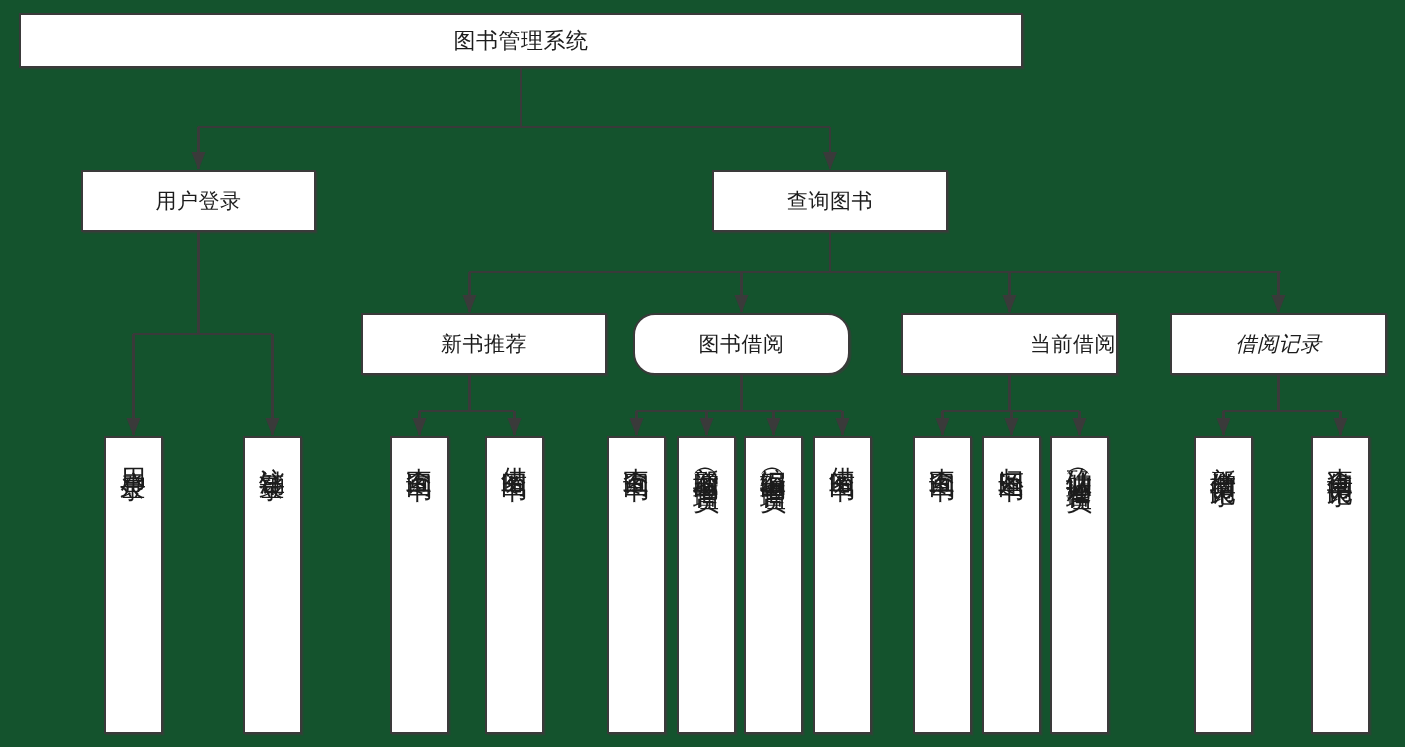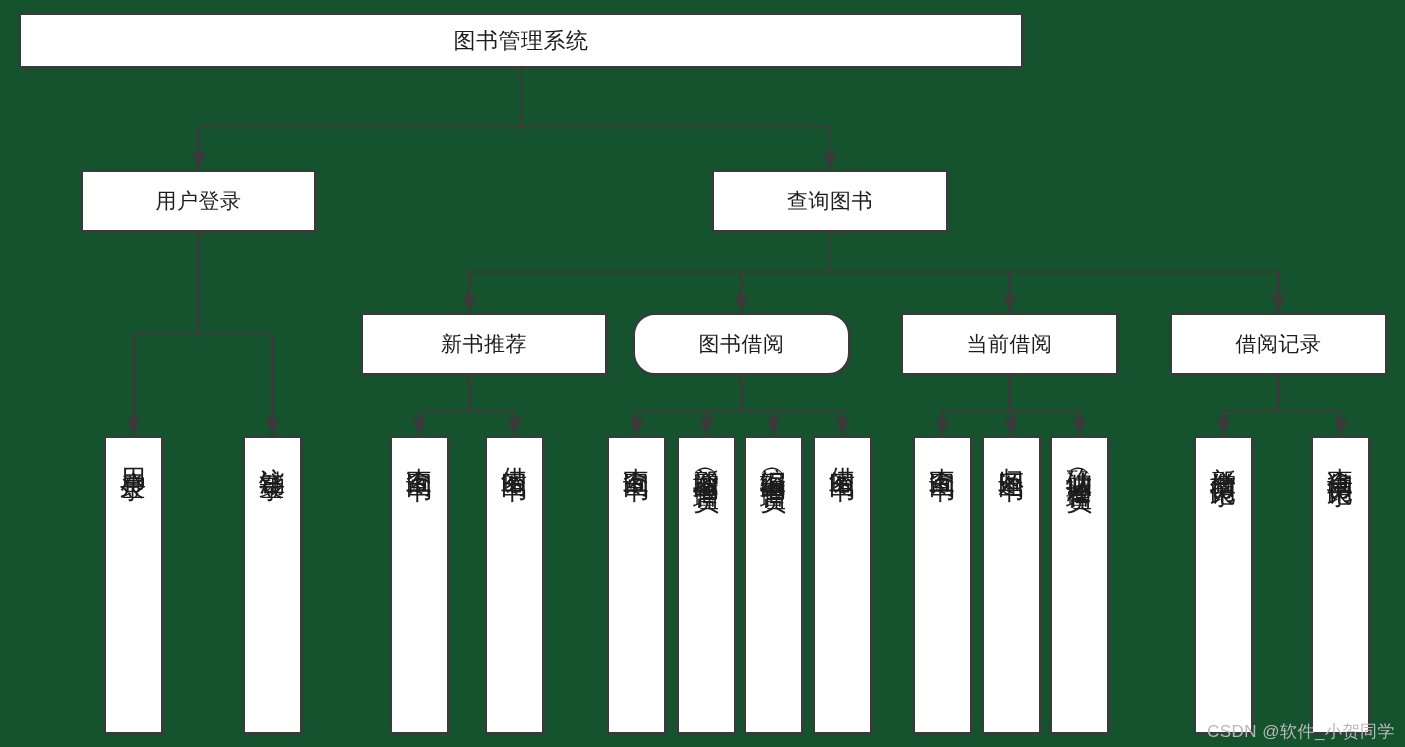--- a/index.html
+++ b/index.html
@@ -138,24 +138,24 @@
       </div>
       <div class="node h" style="left: 712px; top: 170px; width: 236px; height: 62px;">
         <span class="label">查询图书</span>
       </div>
       <div class="node h" style="left: 361px; top: 313px; width: 246px; height: 62px;">
         <span class="label">新书推荐</span>
       </div>
       <div class="node h" style="left: 633px; top: 313px; width: 217px; height: 62px; border-radius: 22px;">
         <span class="label">图书借阅</span>
       </div>
-      <div class="node h" style="left: 901px; top: 313px; width: 217px; height: 62px;">
+      <div class="node h" style="left: 901px; top: 313px; width: 217px; height: 62px; justify-content: flex-end;">
         <span class="label">当前借阅</span>
       </div>
-      <div class="node h" style="left: 1170px; top: 313px; width: 217px; height: 62px;">
+      <div class="node h" style="left: 1170px; top: 313px; width: 217px; height: 62px; font-style: italic;">
         <span class="label">借阅记录</span>
       </div>
       <div class="node v" style="left: 104px; top: 436px; width: 59px; height: 298px;">
         <span class="label">用户登录</span>
       </div>
       <div class="node v" style="left: 243px; top: 436px; width: 59px; height: 298px;">
         <span class="label">注销登录</span>
       </div>
       <div class="node v" style="left: 390px; top: 436px; width: 59px; height: 298px;">
         <span class="label">查询图书</span>
@@ -185,14 +185,13 @@
         <span class="label">确认归还（管理员）</span>
       </div>
       <div class="node v" style="left: 1194px; top: 436px; width: 59px; height: 298px;">
         <span class="label">新增借阅记录</span>
       </div>
       <div class="node v" style="left: 1311px; top: 436px; width: 59px; height: 298px;">
         <span class="label">查询借阅记录</span>
       </div>
     </div>
 
-  <div class="watermark">CSDN @软件_小贺同学</div>
 </div>
 
 </body></html>

